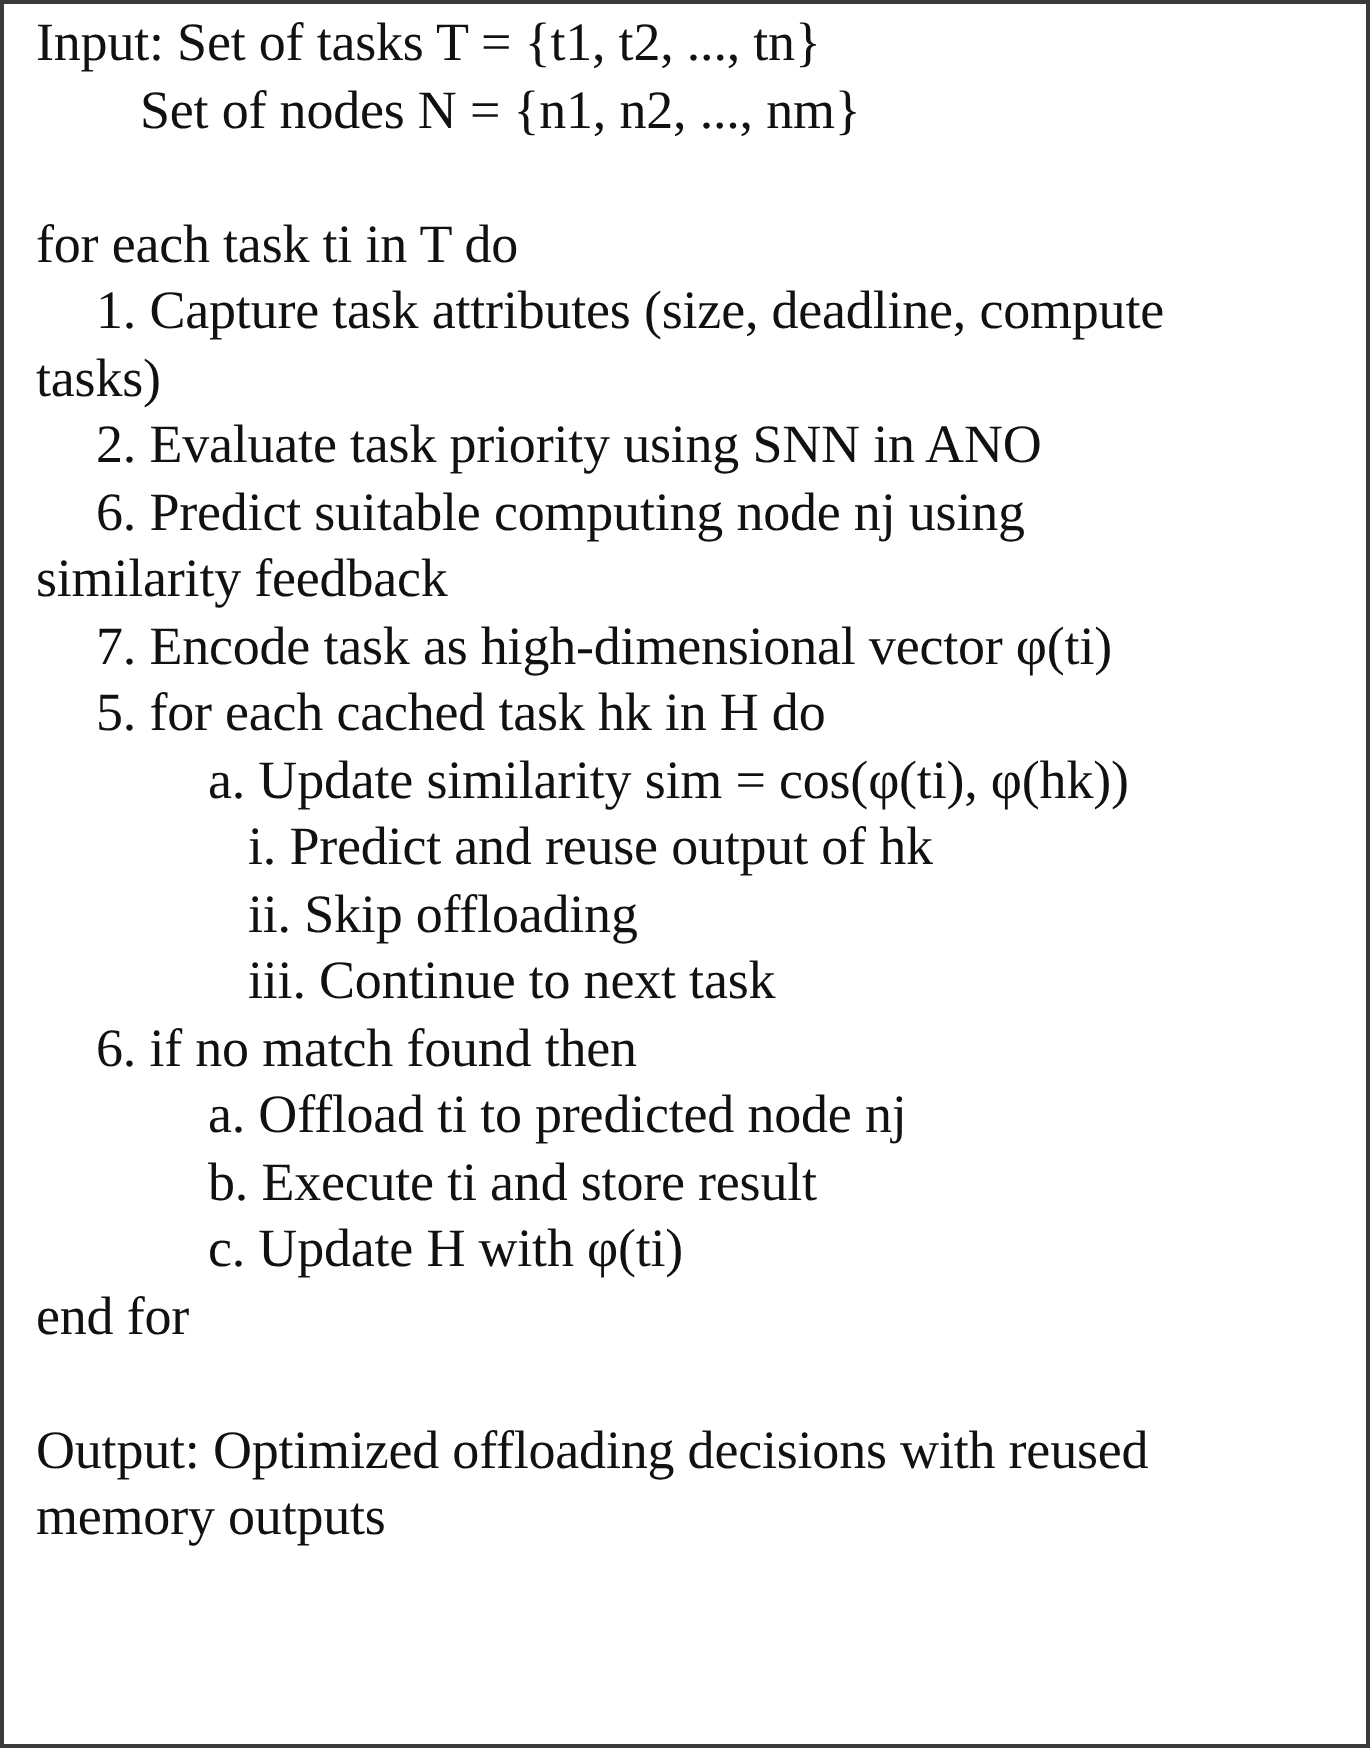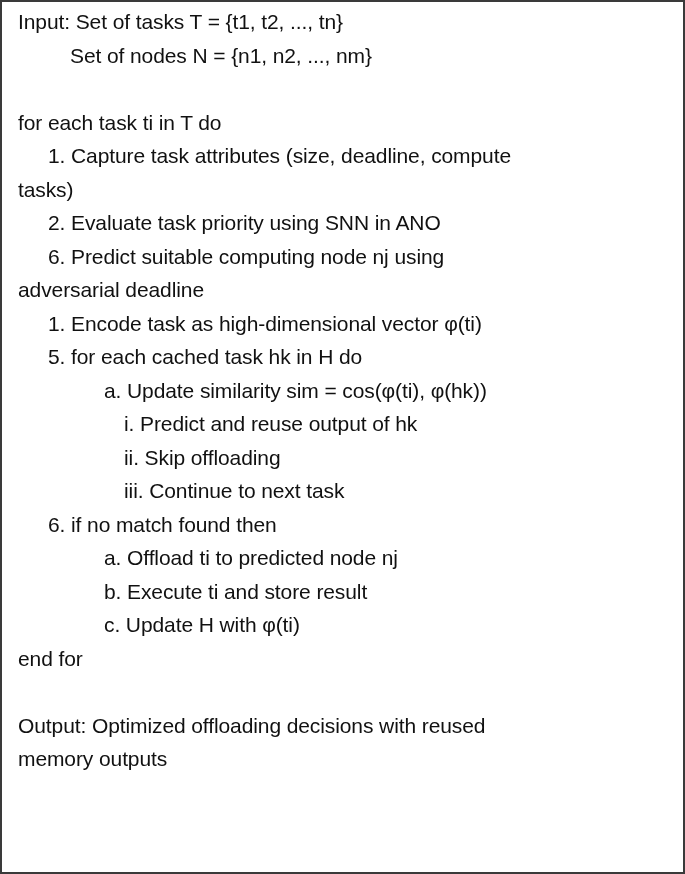--- a/index.html
+++ b/index.html
@@ -19,22 +19,22 @@
       width: 681px;
       height: 870px;
       border: 2px solid #3a3a3a;
       background: #ffffff;
     }
     .algo {
       position: absolute;
       left: 16px;
       top: 3px;
       right: 8px;
-      font-family: Liberation Sans, sans-serif;
-      font-size: 21px;
+      font-family: Liberation Serif, serif;
+      font-size: 27px;
       line-height: 33.5px;
       color: #111111;
       letter-spacing: -0.1px;
     }
     .line {
       white-space: pre;
       height: 33.5px;
     }
     .blank { height: 33.5px; }
     .ind1 { padding-left: 52px; }
@@ -48,22 +48,22 @@
 <div class="frame">
   <div class="algo">
     <div class="line">Input: Set of tasks T = {t1, t2, ..., tn}</div>
     <div class="line ind1">Set of nodes N = {n1, n2, ..., nm}</div>
     <div class="blank"></div>
     <div class="line">for each task ti in T do</div>
     <div class="line ind2">1. Capture task attributes (size, deadline, compute</div>
     <div class="line">tasks)</div>
     <div class="line ind2">2. Evaluate task priority using SNN in ANO</div>
     <div class="line ind2">6. Predict suitable computing node nj using</div>
-    <div class="line">adversarial deadline</div>
-    <div class="line ind2">1. Encode task as high-dimensional vector φ(ti)</div>
+    <div class="line">similarity feedback</div>
+    <div class="line ind2">7. Encode task as high-dimensional vector φ(ti)</div>
     <div class="line ind2">5. for each cached task hk in H do</div>
     <div class="line ind3">a. Update similarity sim = cos(φ(ti), φ(hk))</div>
     <div class="line ind4">i. Predict and reuse output of hk</div>
     <div class="line ind4">ii. Skip offloading</div>
     <div class="line ind4">iii. Continue to next task</div>
     <div class="line ind2">6. if no match found then</div>
     <div class="line ind3">a. Offload ti to predicted node nj</div>
     <div class="line ind3">b. Execute ti and store result</div>
     <div class="line ind3">c. Update H with φ(ti)</div>
     <div class="line">end for</div>

